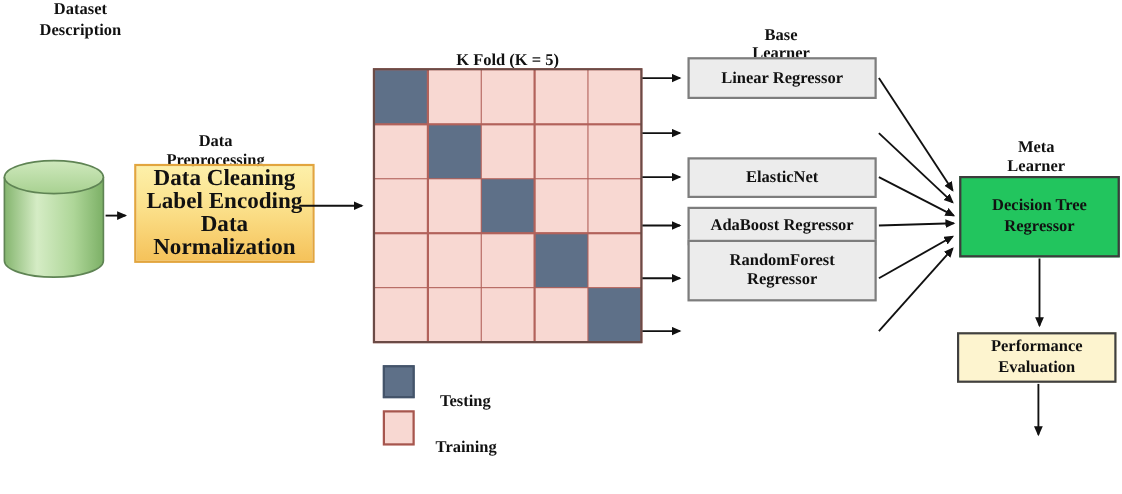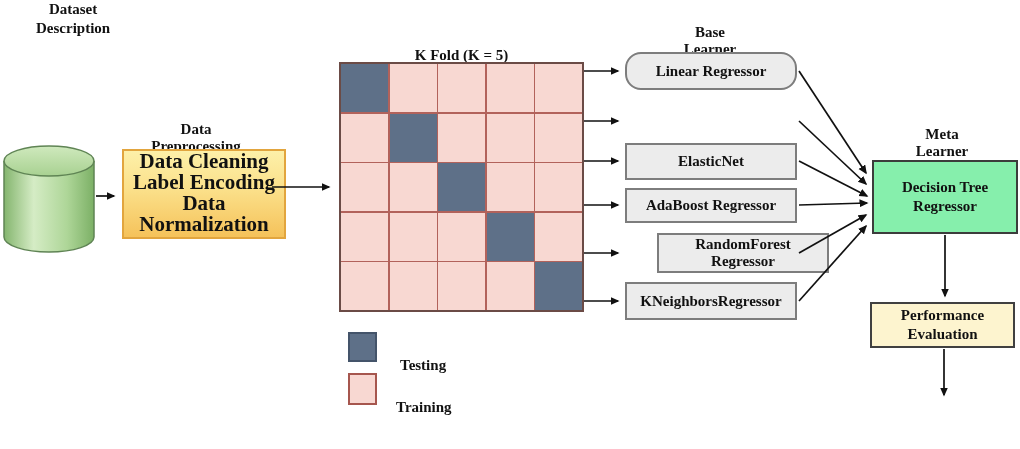--- a/index.html
+++ b/index.html
@@ -37,21 +37,21 @@
   
   .base-box{
     left:625px;width:172px;box-sizing:border-box;
     background:#ececec;border:2px solid #7d7d7d;
     display:flex;align-items:center;justify-content:center;
     font-size:15px;line-height:17px;text-align:center;padding:0 4px;
   }
   
   .meta-box{
     left:872px;top:160px;width:146px;height:74px;box-sizing:border-box;
-    background:#86efac;border:2px solid #3c3c3c;
+    background:#22c55e;border:2px solid #3c3c3c;
     display:flex;align-items:center;justify-content:center;
     font-size:15px;line-height:19px;text-align:center;
   }
   
   .out-box{
     left:870px;width:145px;box-sizing:border-box;
     background:#fdf4cf;border:2px solid #404040;
     display:flex;align-items:center;justify-content:center;
     font-size:15px;line-height:19px;text-align:center;
   }
@@ -119,34 +119,31 @@
       <div class="kf-cell testing"></div>
     </div>
 
   <div class="abs legend-swatch testing"></div>
   <div class="abs lbl" style="left:400px;top:335px;">Testing</div>
   <div class="abs legend-swatch training"></div>
   <div class="abs lbl" style="left:396px;top:377px;">Training</div>
 
   <div class="abs ctr pre lbl" style="left:650px;top:2px;width:120px;">Base
 Learner</div>
-  <div class="abs base-box" style="top:52px;height:38px;border-radius:16px;">
+  <div class="abs base-box" style="top:52px;height:38px;">
     <span>Linear Regressor</span>
   </div>
   <div class="abs base-box" style="top:143px;height:37px;">
     <span>ElasticNet</span>
   </div>
   <div class="abs base-box" style="top:188px;height:35px;">
     <span>AdaBoost Regressor</span>
   </div>
-  <div class="abs base-box" style="top:233px;height:40px;margin-left:32px;">
+  <div class="abs base-box" style="top:218px;height:56px;">
     <span>RandomForest Regressor</span>
-  </div>
-  <div class="abs base-box" style="top:282px;height:38px;">
-    <span>KNeighborsRegressor</span>
   </div>
 
   <div class="abs ctr pre lbl" style="left:882px;top:104px;width:120px;">Meta
 Learner</div>
   <div class="abs meta-box pre">
     <span>Decision Tree
 Regressor</span>
   </div>
 
   <div class="abs out-box pre" style="top:302px;height:46px;">

